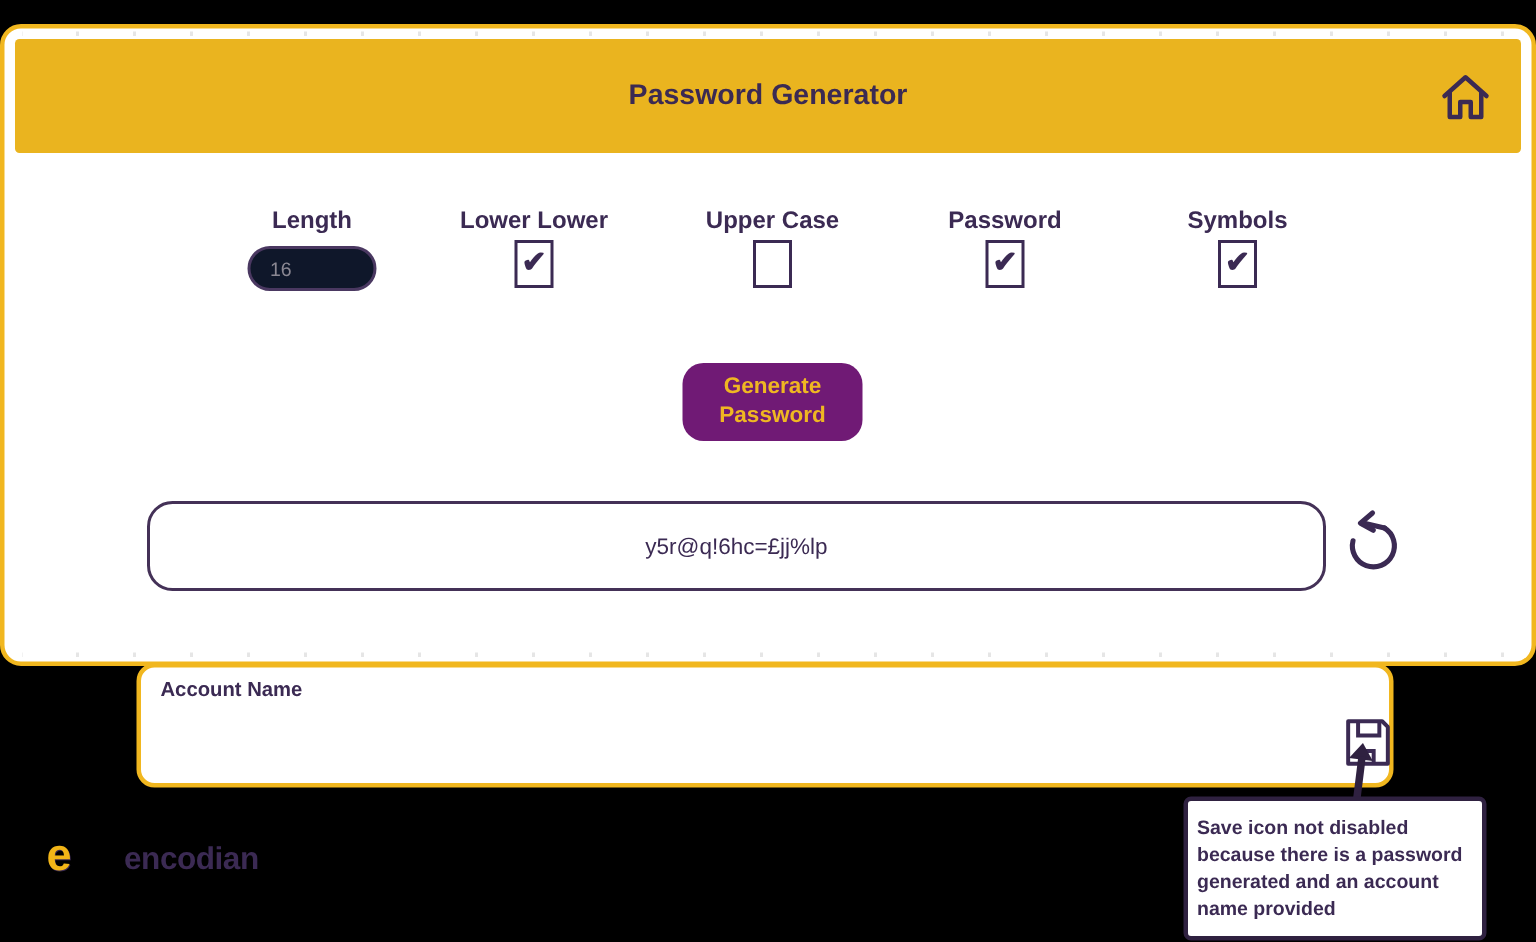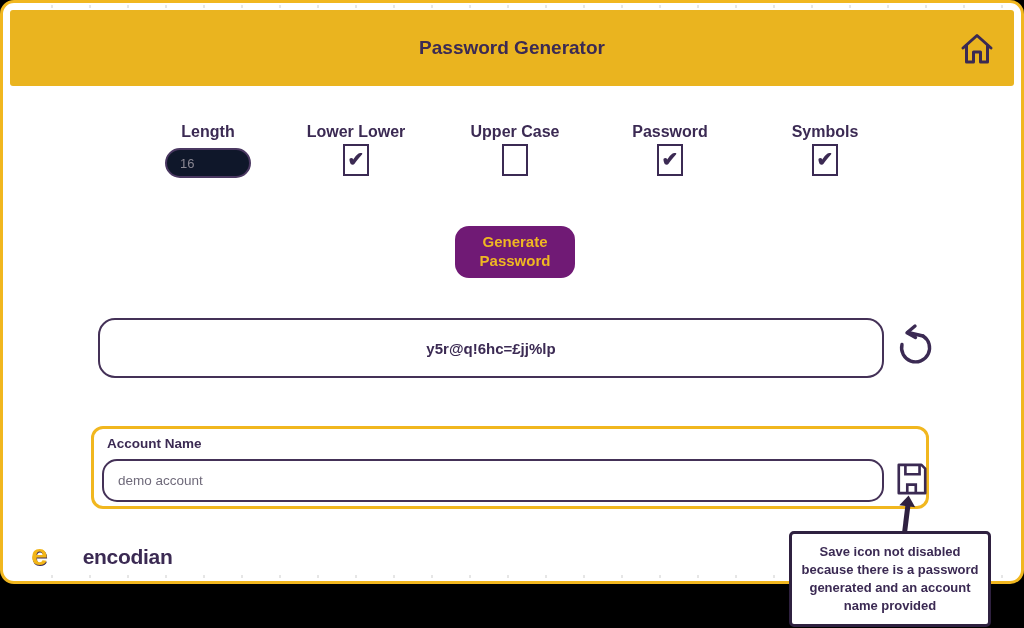--- a/index.html
+++ b/index.html
@@ -1,19 +1,19 @@
 <!DOCTYPE html>
 <html><head>
 <meta charset="utf-8">
 <style>
   * { margin: 0; padding: 0; box-sizing: border-box; }
   html, body { width: 1024px; height: 628px; background: #000; overflow: hidden;
     font-family: "Liberation Sans", sans-serif; }
 
-  .window { position: absolute; left: 0; top: 0; width: 1024px; height: 584px;
+  .window { position: absolute; left: 0; top: 16px; width: 1024px; height: 428px;
     background: #fff; border: 3px solid #F1B71F; border-radius: 14px; }
 
   .ticks { position: absolute; left: 12px; right: 12px; height: 3px;
     background: repeating-linear-gradient(90deg, transparent 0 36px, #e3e3e3 36px 38px);
     opacity: .9; }
   .ticks.top { top: 2px; }
   .ticks.bottom { bottom: 3px; }
 
   .header { position: absolute; left: 7px; right: 7px; top: 7px; height: 76px;
     background: #EAB41F; border-radius: 3px; display: flex; align-items: center;
@@ -37,21 +37,21 @@
 
   .generate-btn { position: absolute; left: 452px; top: 223px; width: 120px; height: 52px;
     background: #701a75; border: none; border-radius: 14px; cursor: pointer;
     display: flex; flex-direction: column; align-items: center; justify-content: center; }
   .generate-btn span { color: #EFB722; font-weight: bold; font-size: 15px;
     line-height: 1.25; font-family: "Liberation Sans", sans-serif; }
 
   .password-box { position: absolute; left: 95px; top: 315px; width: 786px; height: 60px;
     border: 2px solid #443157; border-radius: 17px; background: #fff;
     display: flex; align-items: center; justify-content: center; }
-  .password-text { font-size: 15px; font-weight: bold; color: #3B2A53; }
+  .password-text { font-size: 15px; font-weight: normal; color: #3B2A53; }
   .refresh-btn { position: absolute; left: 888px; top: 319px; width: 46px; height: 48px;
     cursor: pointer; }
 
   .account-box { position: absolute; left: 88px; top: 423px; width: 838px; height: 83px;
     border: 3px solid #F1B71F; border-radius: 12px; background: #fff; padding-left: 46px; }
   .account-label { position: absolute; left: 13px; top: 7px; font-size: 13.5px;
     font-weight: bold; color: #3B2A53; }
   .account-input { position: absolute; left: 8px; top: 30px; width: 782px; height: 43px;
     border: 2px solid #443157; border-radius: 15px; background: #fff;
     font-family: "Liberation Sans", sans-serif;
@@ -61,21 +61,21 @@
 
   .footer-brand { position: absolute; left: 28px; top: 541px; display: flex;
     align-items: center; gap: 7px; }
   .brand-glyph { font-size: 30px; font-weight: 900; color: #F2B517; line-height: 1;
     margin-top: -4px; text-shadow: 0.5px 0.5px 0 #3B2A53; }
   .brand-name { font-size: 21px; font-weight: bold; color: #3B2A53; letter-spacing: -0.3px; margin-left: 28px; }
 
   
   .callout { position: absolute; left: 789px; top: 531px; width: 202px; z-index: 10;
     background: #fff; border: 3px solid #2F2140; border-radius: 5px;
-    padding: 9px 6px; text-align: center; font-size: 13px; font-weight: bold;
+    padding: 9px 6px; font-size: 13px; font-weight: bold;
     color: #3B2A53; line-height: 1.38; }
   .callout-arrow { position: absolute; left: 893px; top: 495px; width: 20px; height: 38px;
     z-index: 9; transform: rotate(7deg); transform-origin: 50% 100%; }
   .callout-arrow .head { position: absolute; left: 3px; top: 0; width: 0; height: 0;
     border-left: 8px solid transparent; border-right: 8px solid transparent;
     border-bottom: 11px solid #2F2140; }
   .callout-arrow .shaft { position: absolute; left: 8.5px; top: 9px; width: 5px;
     height: 29px; background: #2F2140; }
 
   svg { display: block; }
@@ -139,21 +139,20 @@
           <path d="M32 14 A 14 14 0 1 1 11 22.5"></path>
           <path d="M32 14 L 17 10.5"></path>
           <path d="M24 4 L 16 10.8 L 24.5 15.5"></path>
         </g>
       </svg>
     </span>
   </div>
 
   <div class="account-box">
     <div class="account-label">Account Name</div>
-    <input class="account-input" value="demo account" style="">
     <div class="save-btn">
       <span>
         <svg width="34" height="38" viewBox="0 0 36 38">
           <g fill="none" stroke="#3B2A53" stroke-width="2.8">
             <path d="M4 4 L28 4 L32 8 L32 34 L4 34 Z" stroke-linejoin="round"></path>
             <path d="M11 4 L11 14 L26 14 L26 4"></path>
             <path d="M13 34 L13 25 L22 25 L22 34"></path>
           </g>
         </svg>
       </span>

